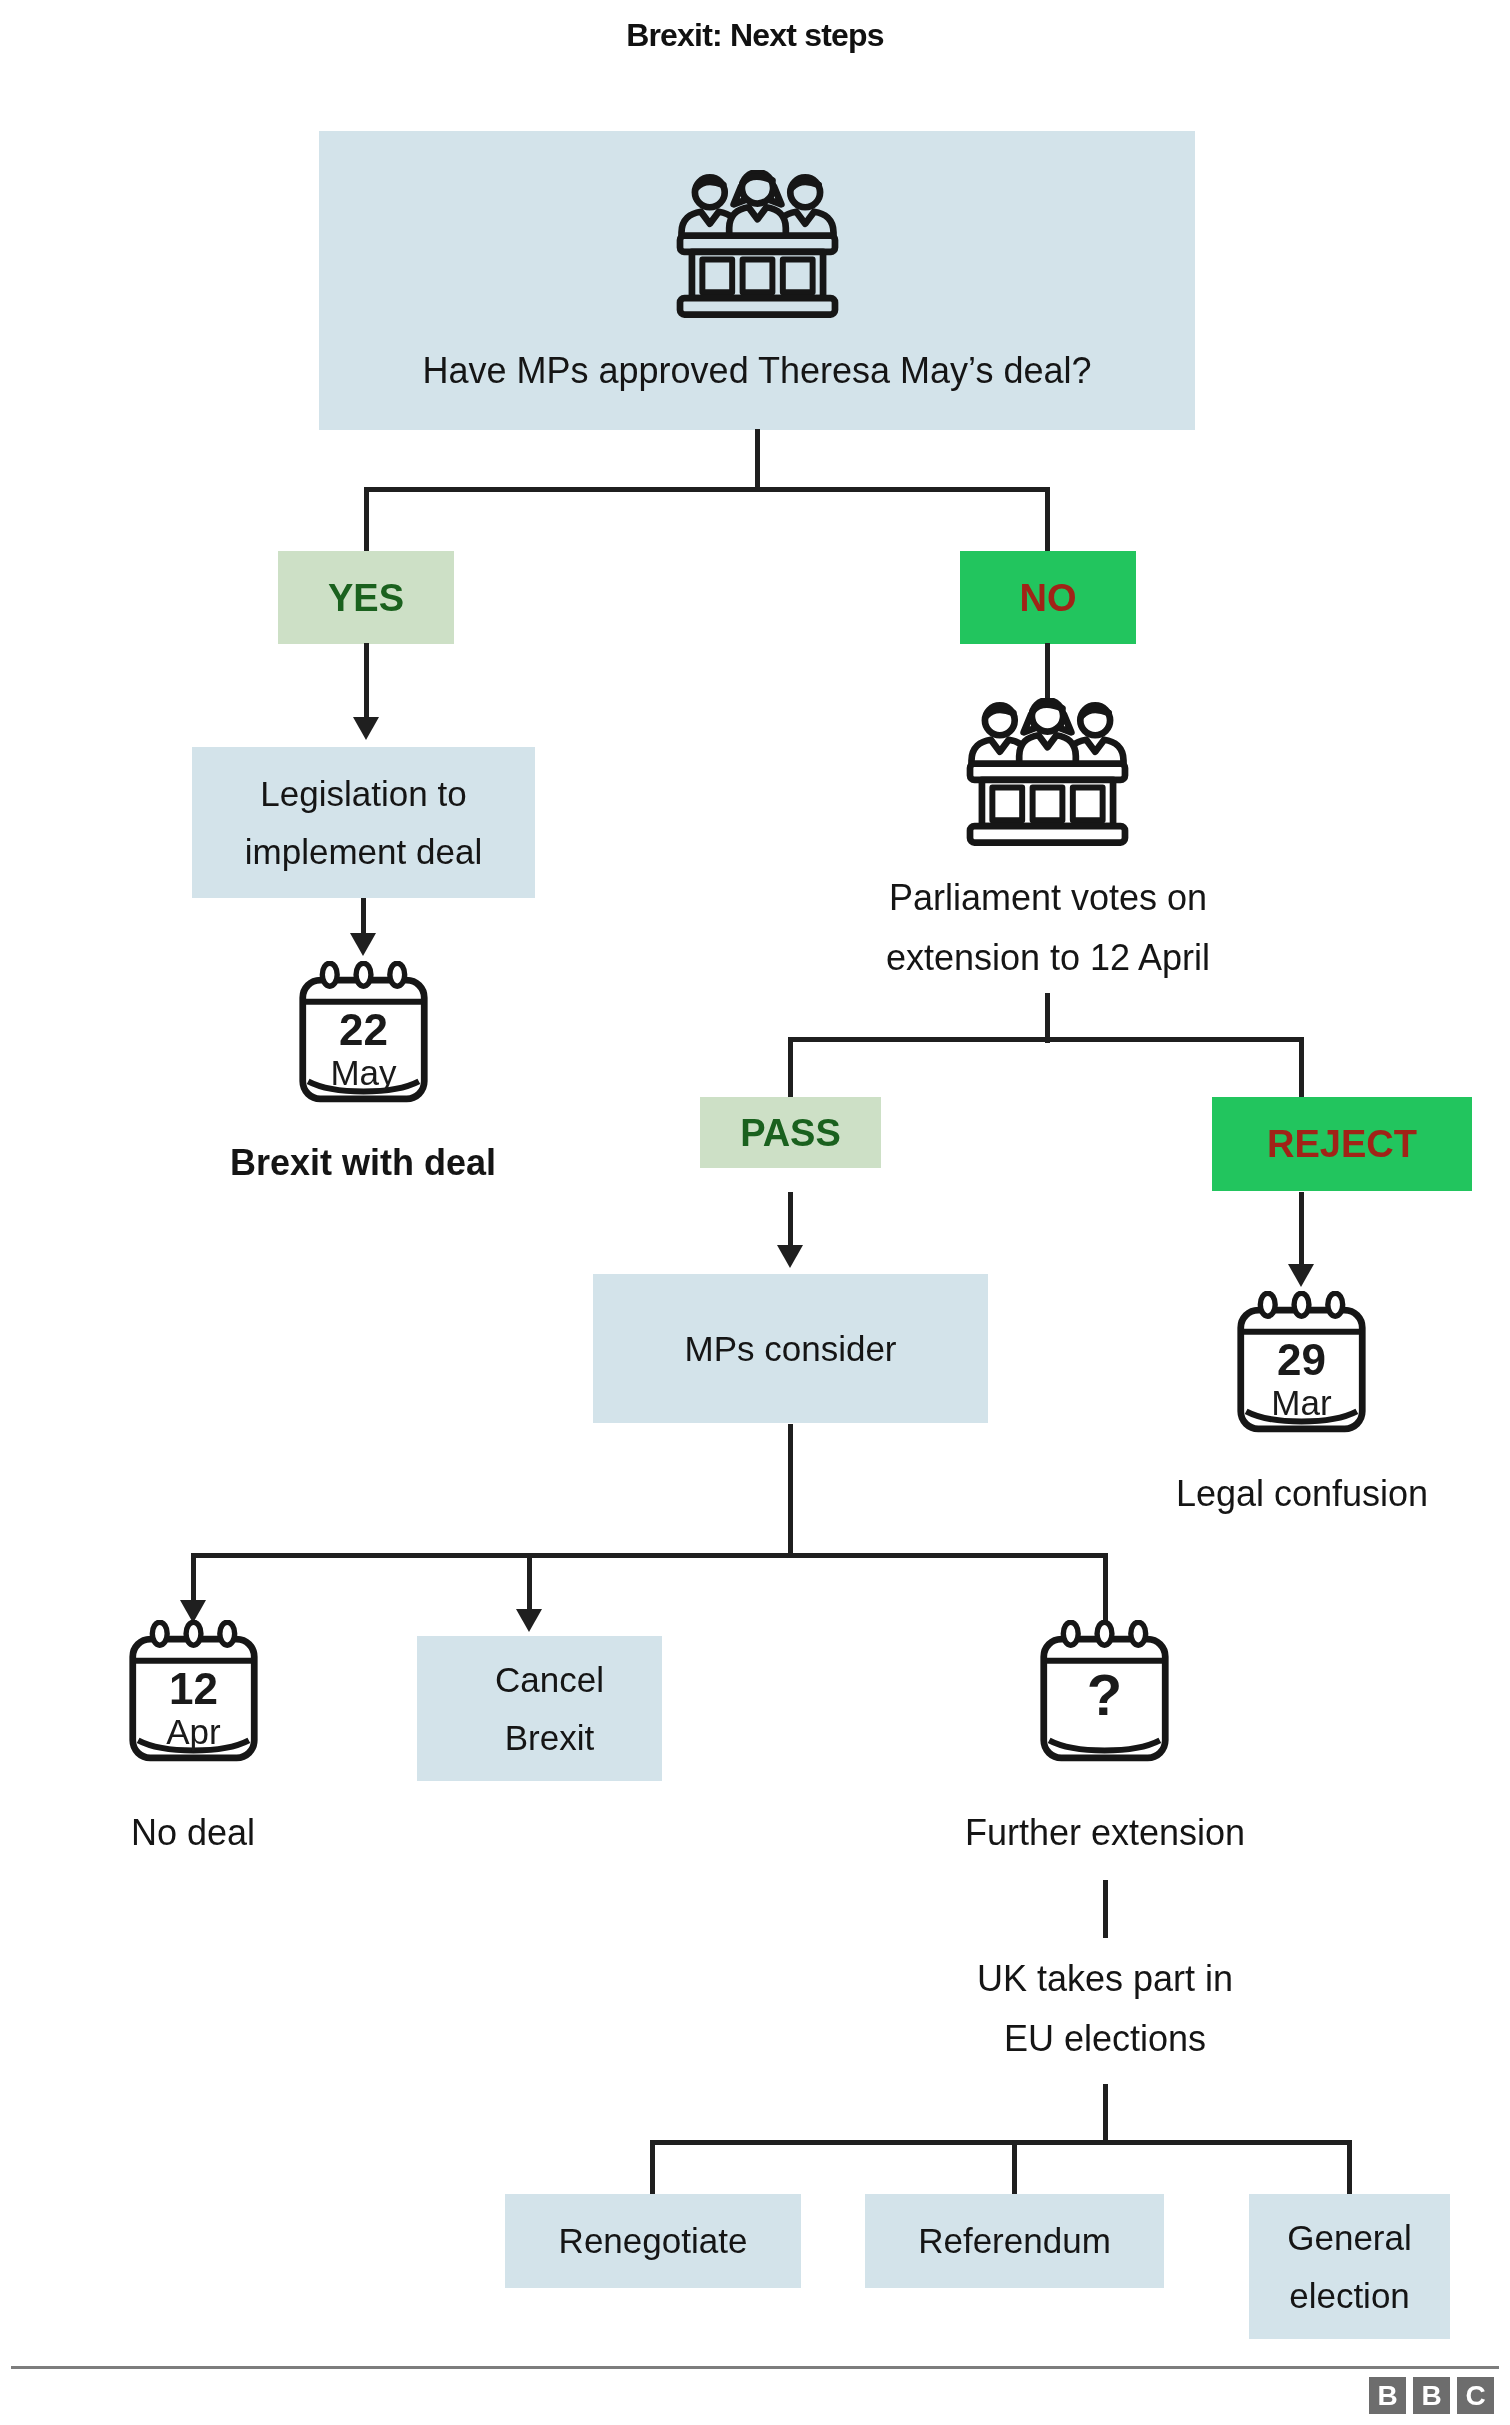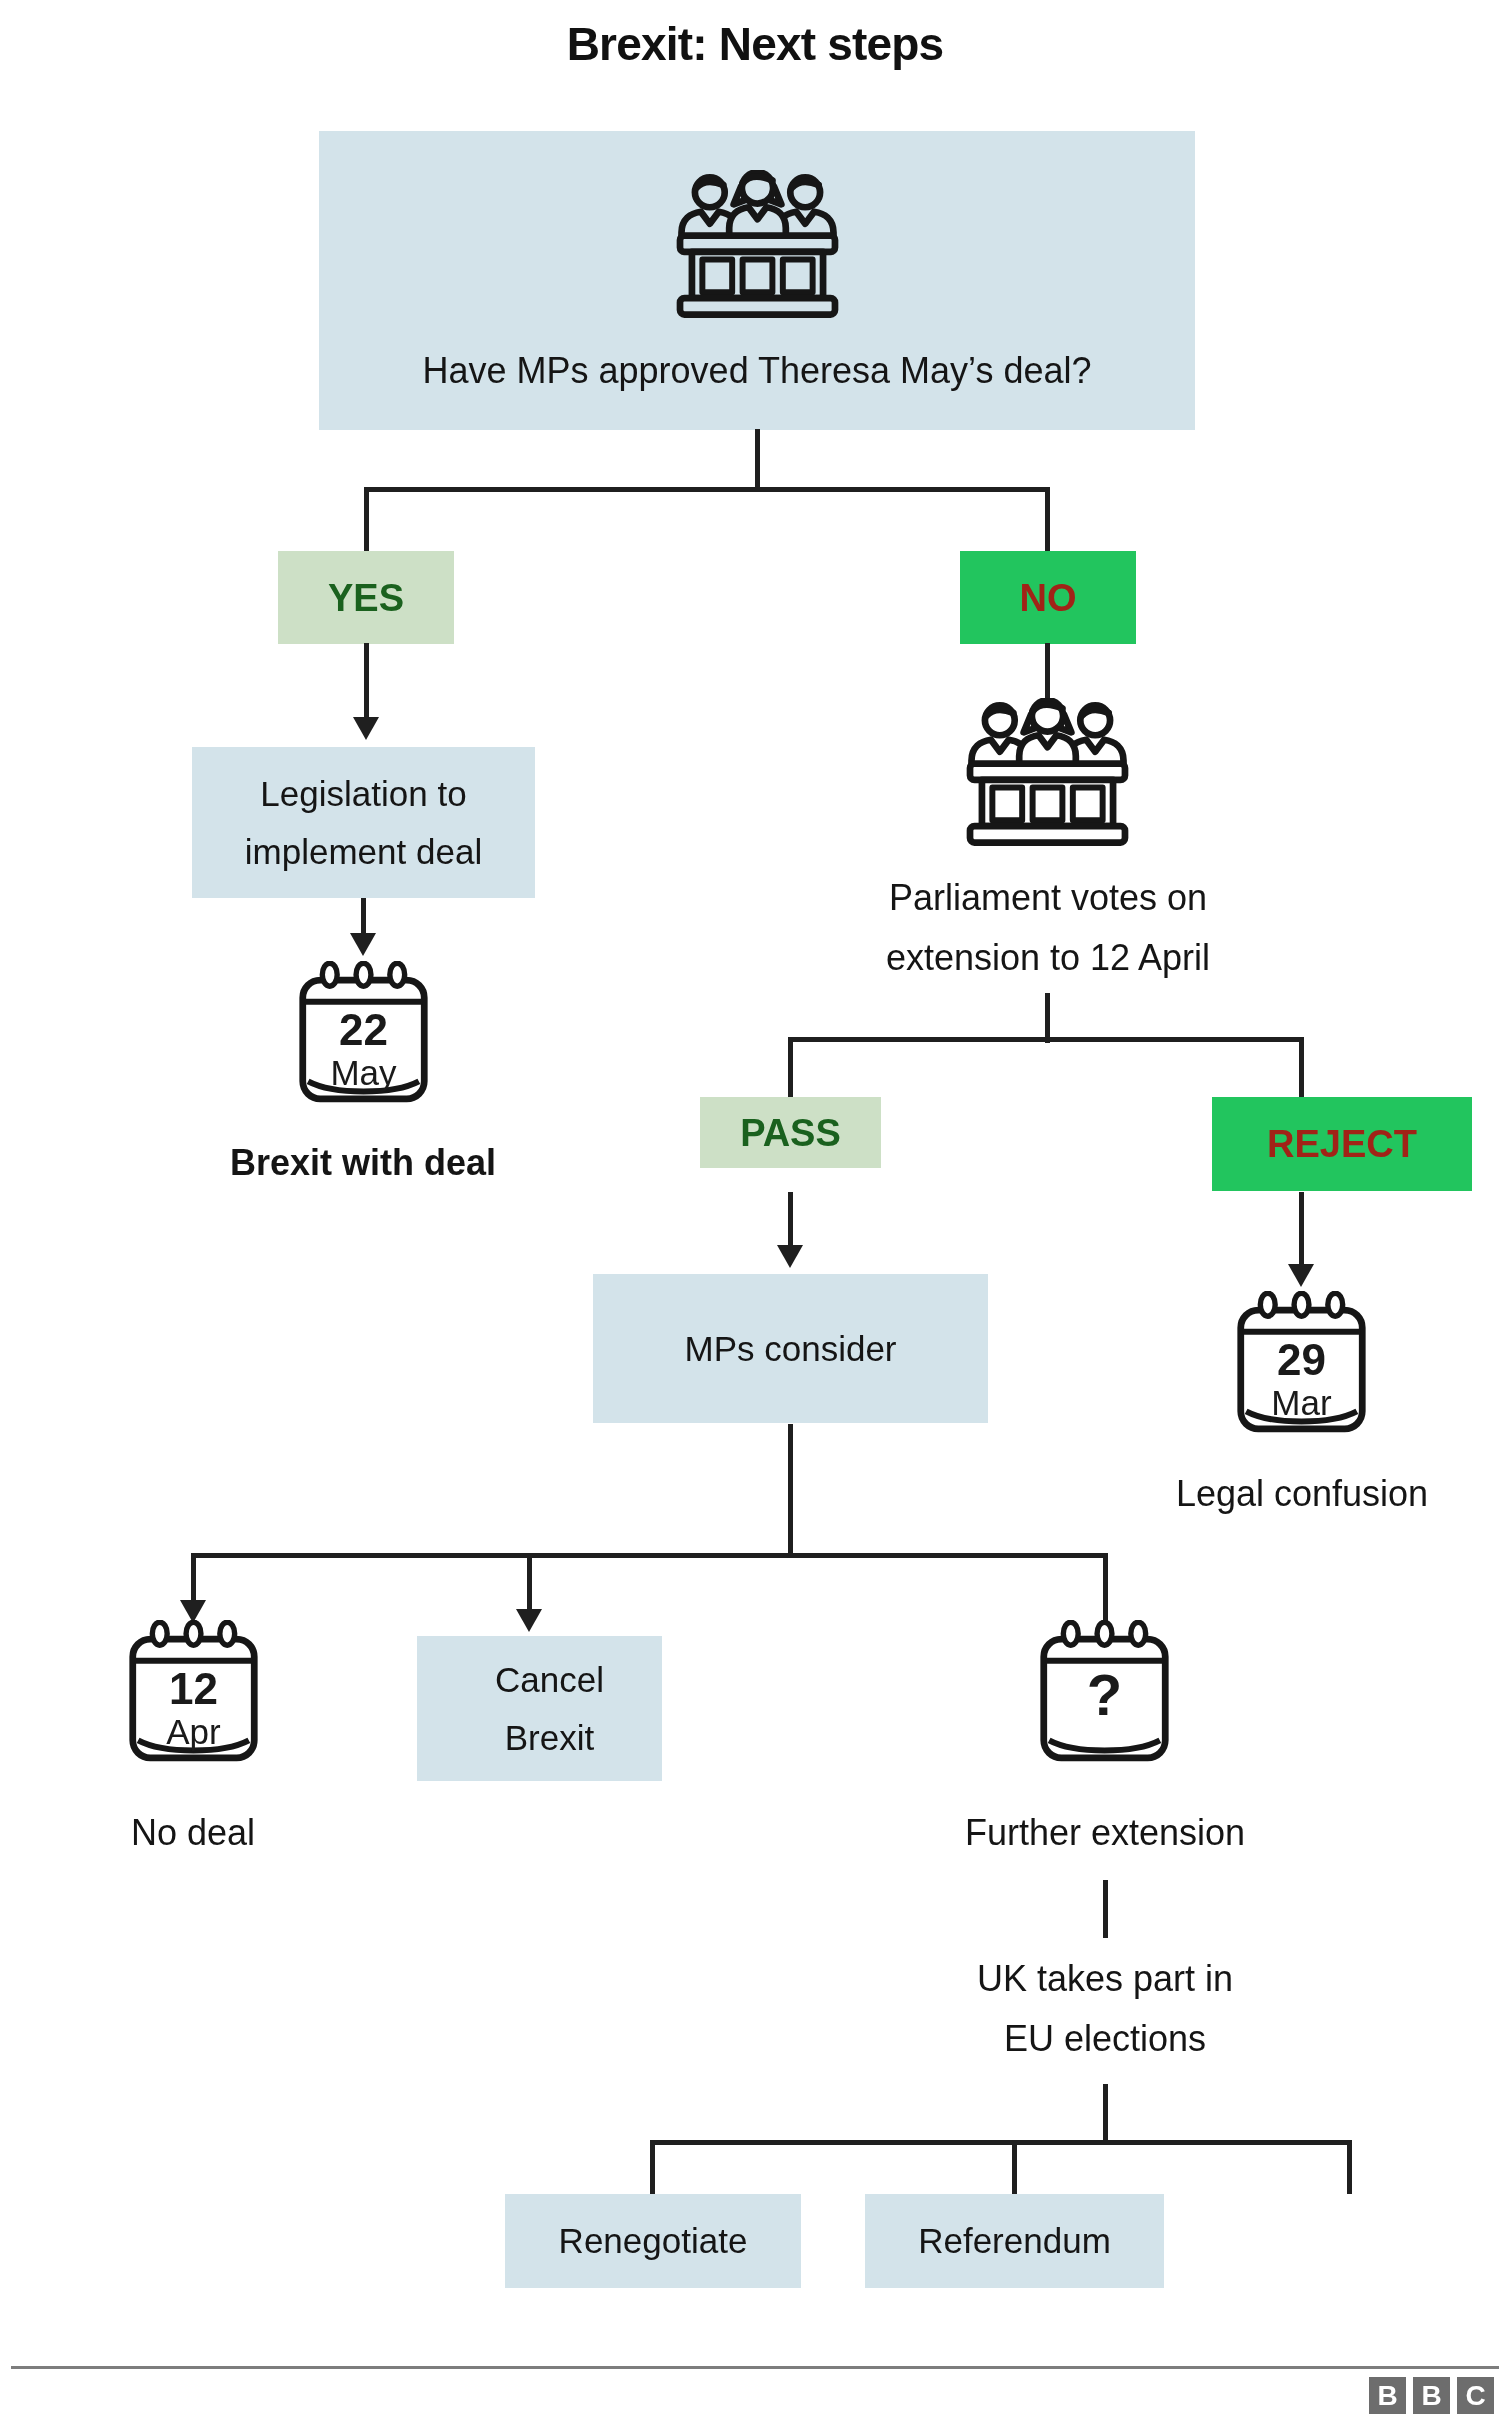--- a/index.html
+++ b/index.html
@@ -2,21 +2,21 @@
 <html style="font-size:12.6px"><head>
 <meta charset="utf-8">
 <style>
   html,body{margin:0;padding:0;background:#ffffff;}
   .canvas{
     position:relative;width:1510px;height:2426px;background:#ffffff;
     font-family:"Liberation Sans","DejaVu Sans",sans-serif;color:#151515;overflow:hidden;
   }
   .title{
     position:absolute;top:17.3px;left:0;width:1510px;text-align:center;
-    font-size:46px;font-weight:bold;color:#111;letter-spacing:-0.8px;
+    font-size:32px;font-weight:bold;color:#111;letter-spacing:-0.8px;
   }
   
   .vline{position:absolute;width:4.7px;background:#1f1f1f;}
   .hline{position:absolute;height:4.7px;background:#1f1f1f;}
   .ah{position:absolute;width:0;height:0;
       border-left:13.4px solid transparent;border-right:13.4px solid transparent;
       border-top:23.6px solid #1f1f1f;}
   
   .box{position:absolute;display:flex;flex-direction:column;align-items:center;
        justify-content:center;text-align:center;font-size:35px;line-height:58px;}
@@ -266,20 +266,24 @@
   <div class="vline" style="left:650px;top:2140px;height:54px;"></div>
   <div class="vline" style="left:1012px;top:2140px;height:54px;"></div>
   <div class="vline" style="left:1347px;top:2140px;height:54px;"></div>
 
   <div class="box blue" style="left:505px;top:2194px;width:296px;height:94px;">
     <span>Renegotiate</span>
   </div>
   <div class="box blue" style="left:865px;top:2194px;width:299px;height:94px;">
     <span>Referendum</span>
   </div>
+  <div class="box blue" style="left:1249px;top:2194px;width:201px;height:145px;">
+    <span class="l">General</span>
+    <span class="l">election</span>
+  </div>
 
   <div class="divider"></div>
   <div class="bbc">
     <div class="sq">
         <span>B</span>
       </div>
     <div class="sq">
         <span>B</span>
       </div>
     <div class="sq">

